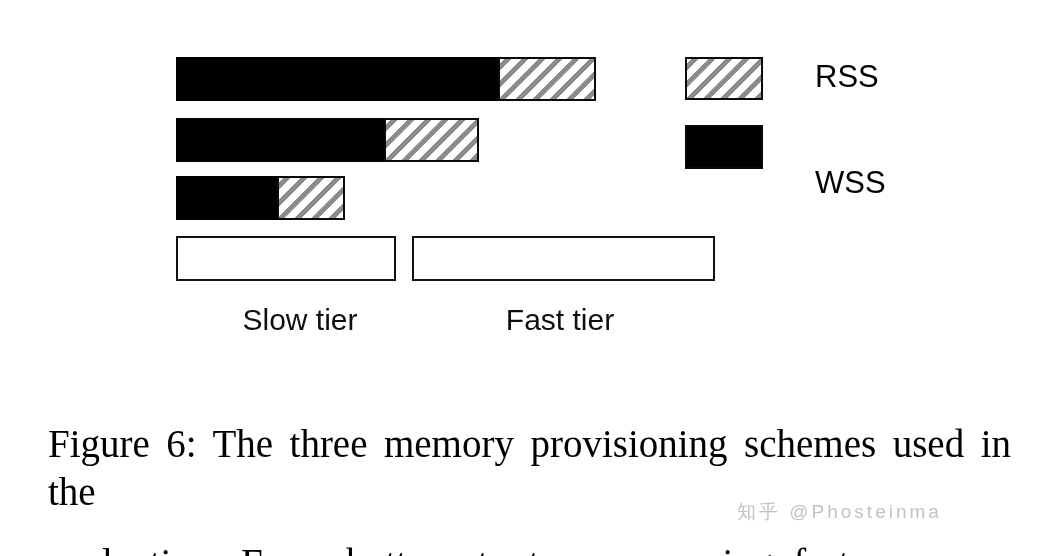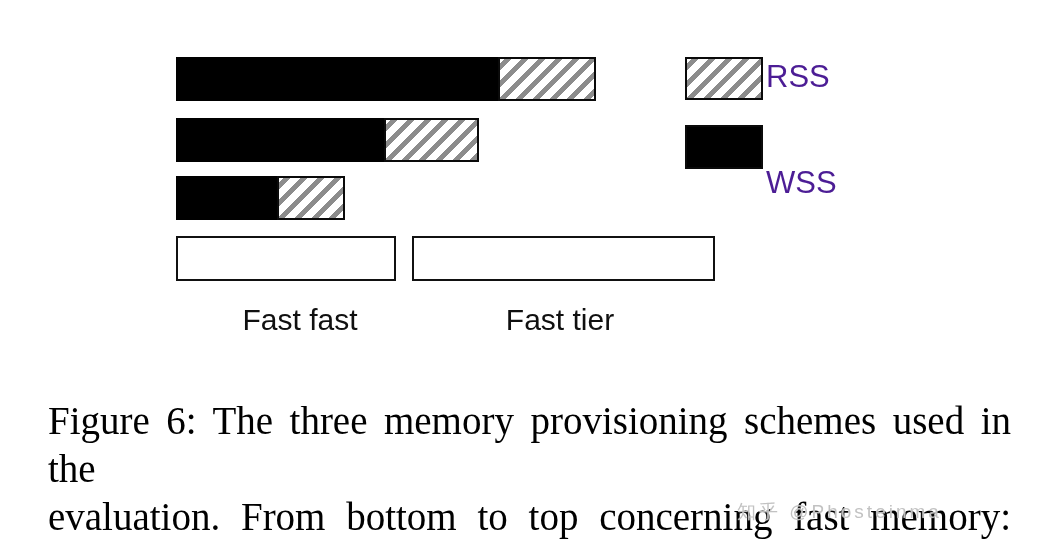--- a/index.html
+++ b/index.html
@@ -39,33 +39,33 @@
   #tier-label-slow { left: 460px; }
 
   
   .legend-swatch {
     position: absolute; left: 685px; width: 78px;
     box-sizing: border-box; border: 2px solid #0a0a0a;
   }
   #legend-swatch-rss { top: 57px; height: 43px; }
   #legend-swatch-wss { top: 125px; height: 44px; background: #000000; }
   .legend-label {
-    position: absolute; left: 766px;
-    font-size: 31px; line-height: 31px; color: #4c1d95;
+    position: absolute; left: 815px;
+    font-size: 31px; line-height: 31px; color: #000000;
   }
   #legend-label-rss { top: 61px; }
   #legend-label-wss { top: 130px; margin-top: 37px; }
 
   
   .caption {
     position: absolute; left: 48px; top: 397px; width: 963px;
     font-family: "Liberation Serif", serif;
     font-size: 39px; line-height: 48px; color: #000000;
   }
-  .caption-line { text-align: justify; text-align-last: justify; }
+  .caption-line { text-align: justify; text-align-last: justify; margin-top: 23px; }
 
   
   .watermark {
     position: absolute; left: 737px; top: 496px;
     font-size: 19px; line-height: 32px; letter-spacing: 3px;
     color: rgba(186, 186, 186, 0.88);
     text-shadow: 0 0 1px rgba(255, 255, 255, 0.9);
     white-space: nowrap;
     z-index: 5;
   }
@@ -84,21 +84,21 @@
     <div class="seg seg-rss hatch" style="width: 95px;"></div>
   </div>
   <div class="bar-row" id="bar-row-2">
     <div class="seg seg-wss" style="width: 101px;"></div>
     <div class="seg seg-rss hatch" style="width: 68px;"></div>
   </div>
 
   <div class="tier-box" id="tier-fast" style="width: 220px;"></div>
   <div class="tier-box" id="tier-slow" style="width: 303px;"></div>
 
-  <div class="tier-label" id="tier-label-fast">Fast fast</div>
+  <div class="tier-label" id="tier-label-fast">Slow tier</div>
   <div class="tier-label" id="tier-label-slow">Fast tier</div>
 
   <div class="legend-swatch hatch" id="legend-swatch-rss"></div>
   <div class="legend-label" id="legend-label-rss">RSS</div>
   <div class="legend-swatch" id="legend-swatch-wss"></div>
   <div class="legend-label" id="legend-label-wss">WSS</div>
 
 </div>
 
 <div class="caption">

